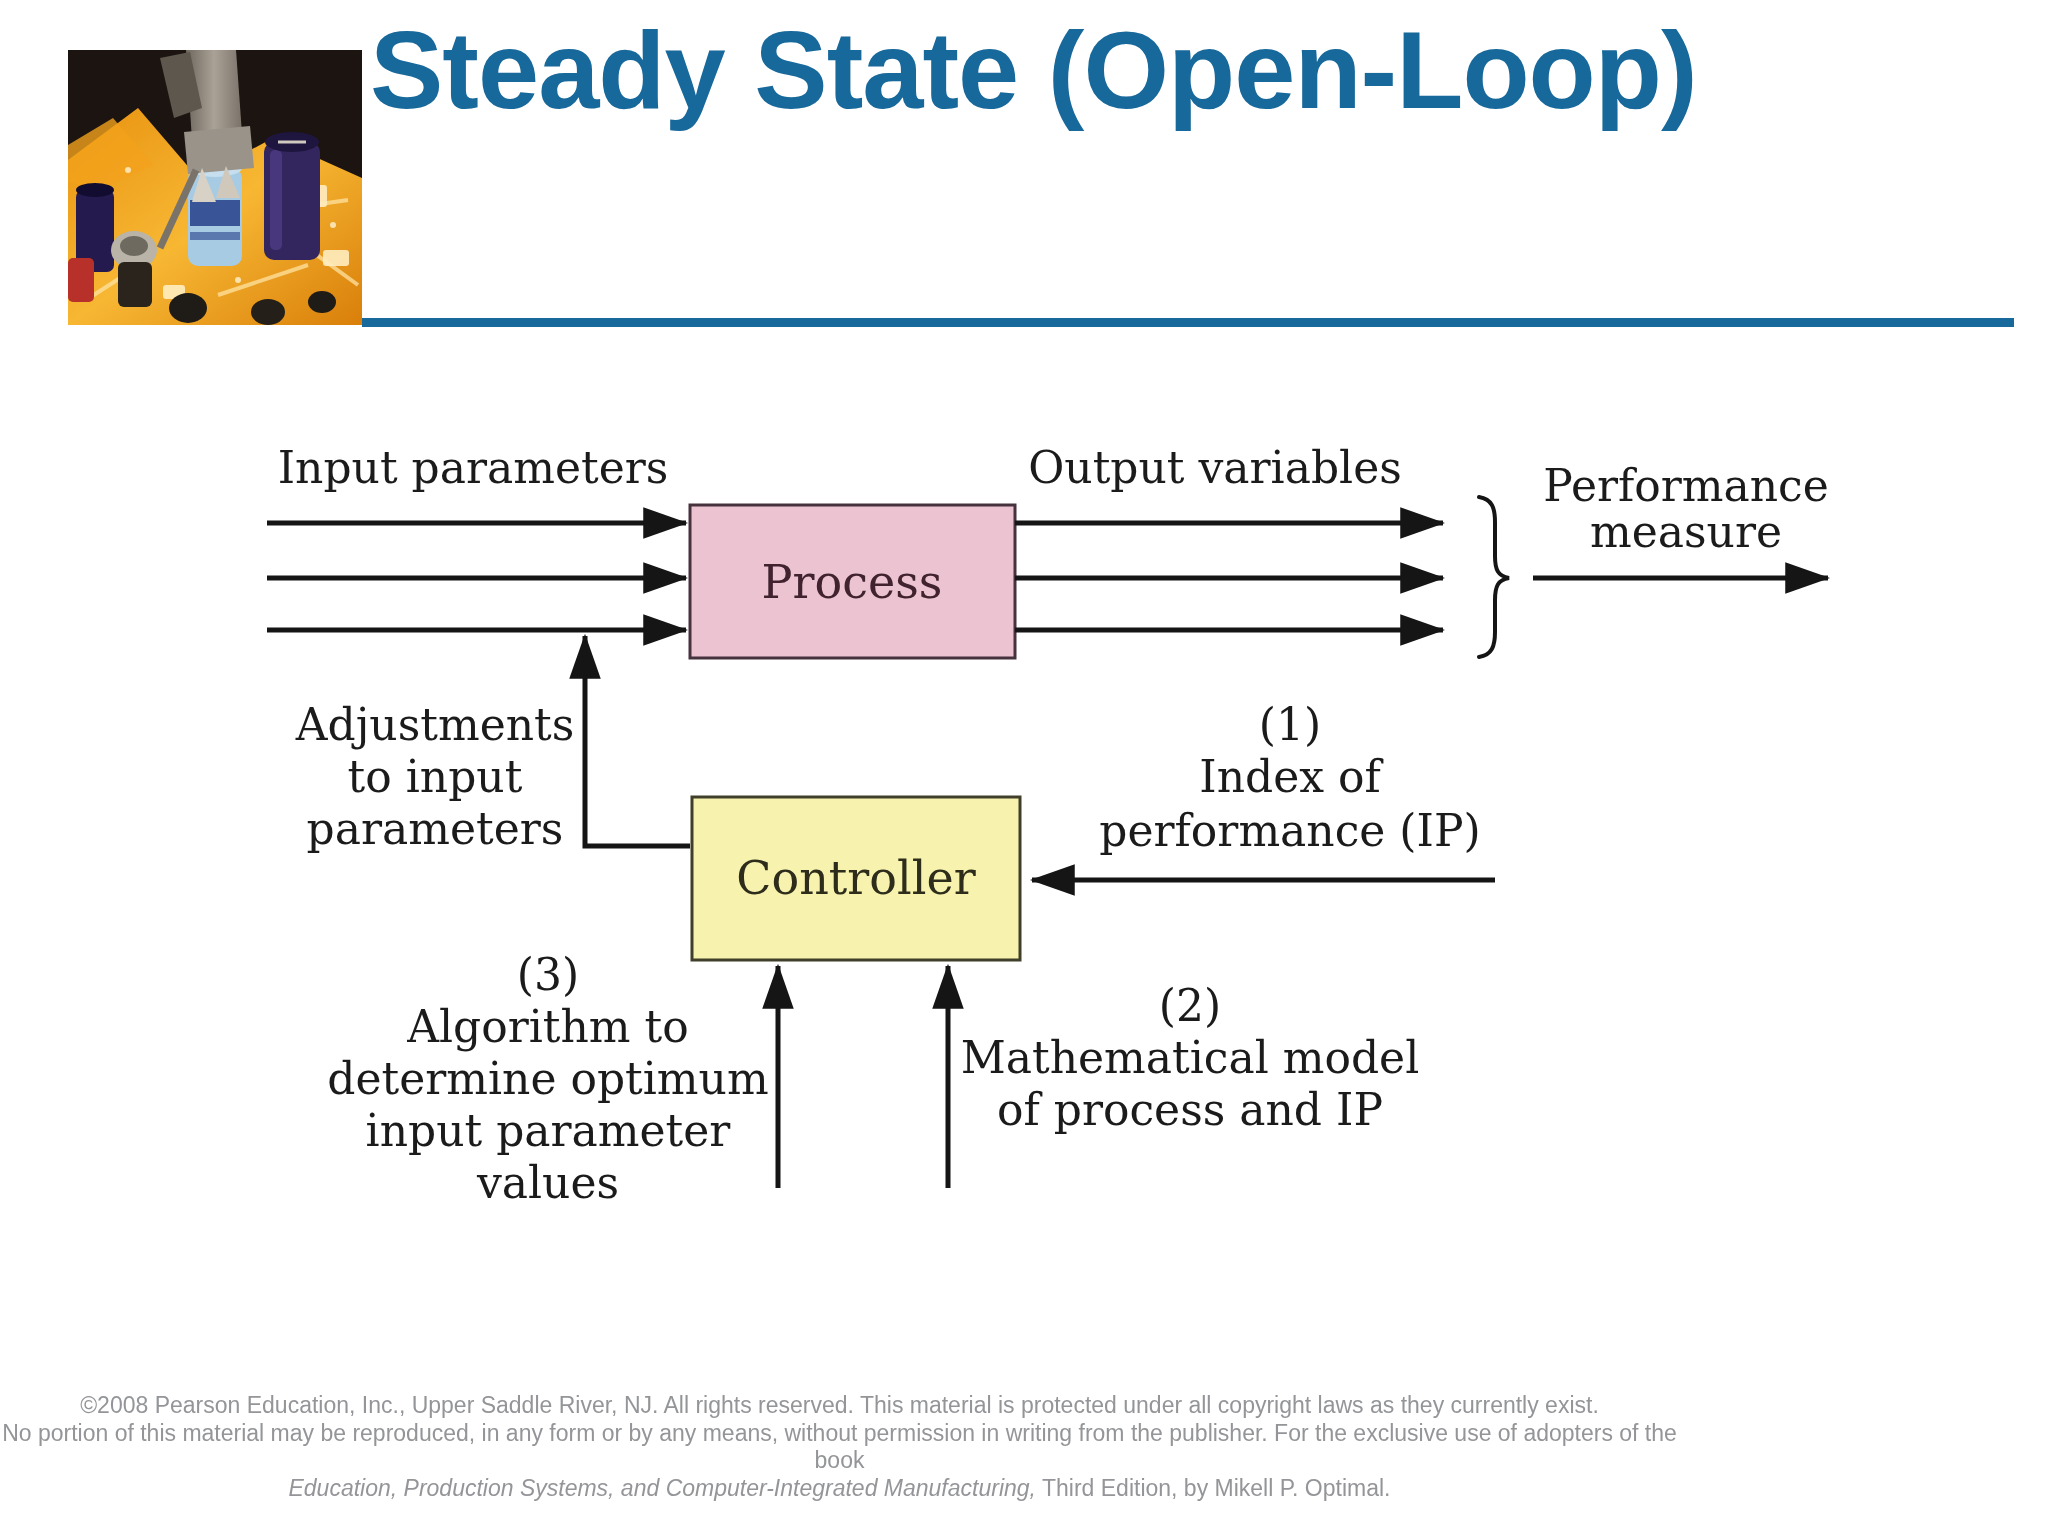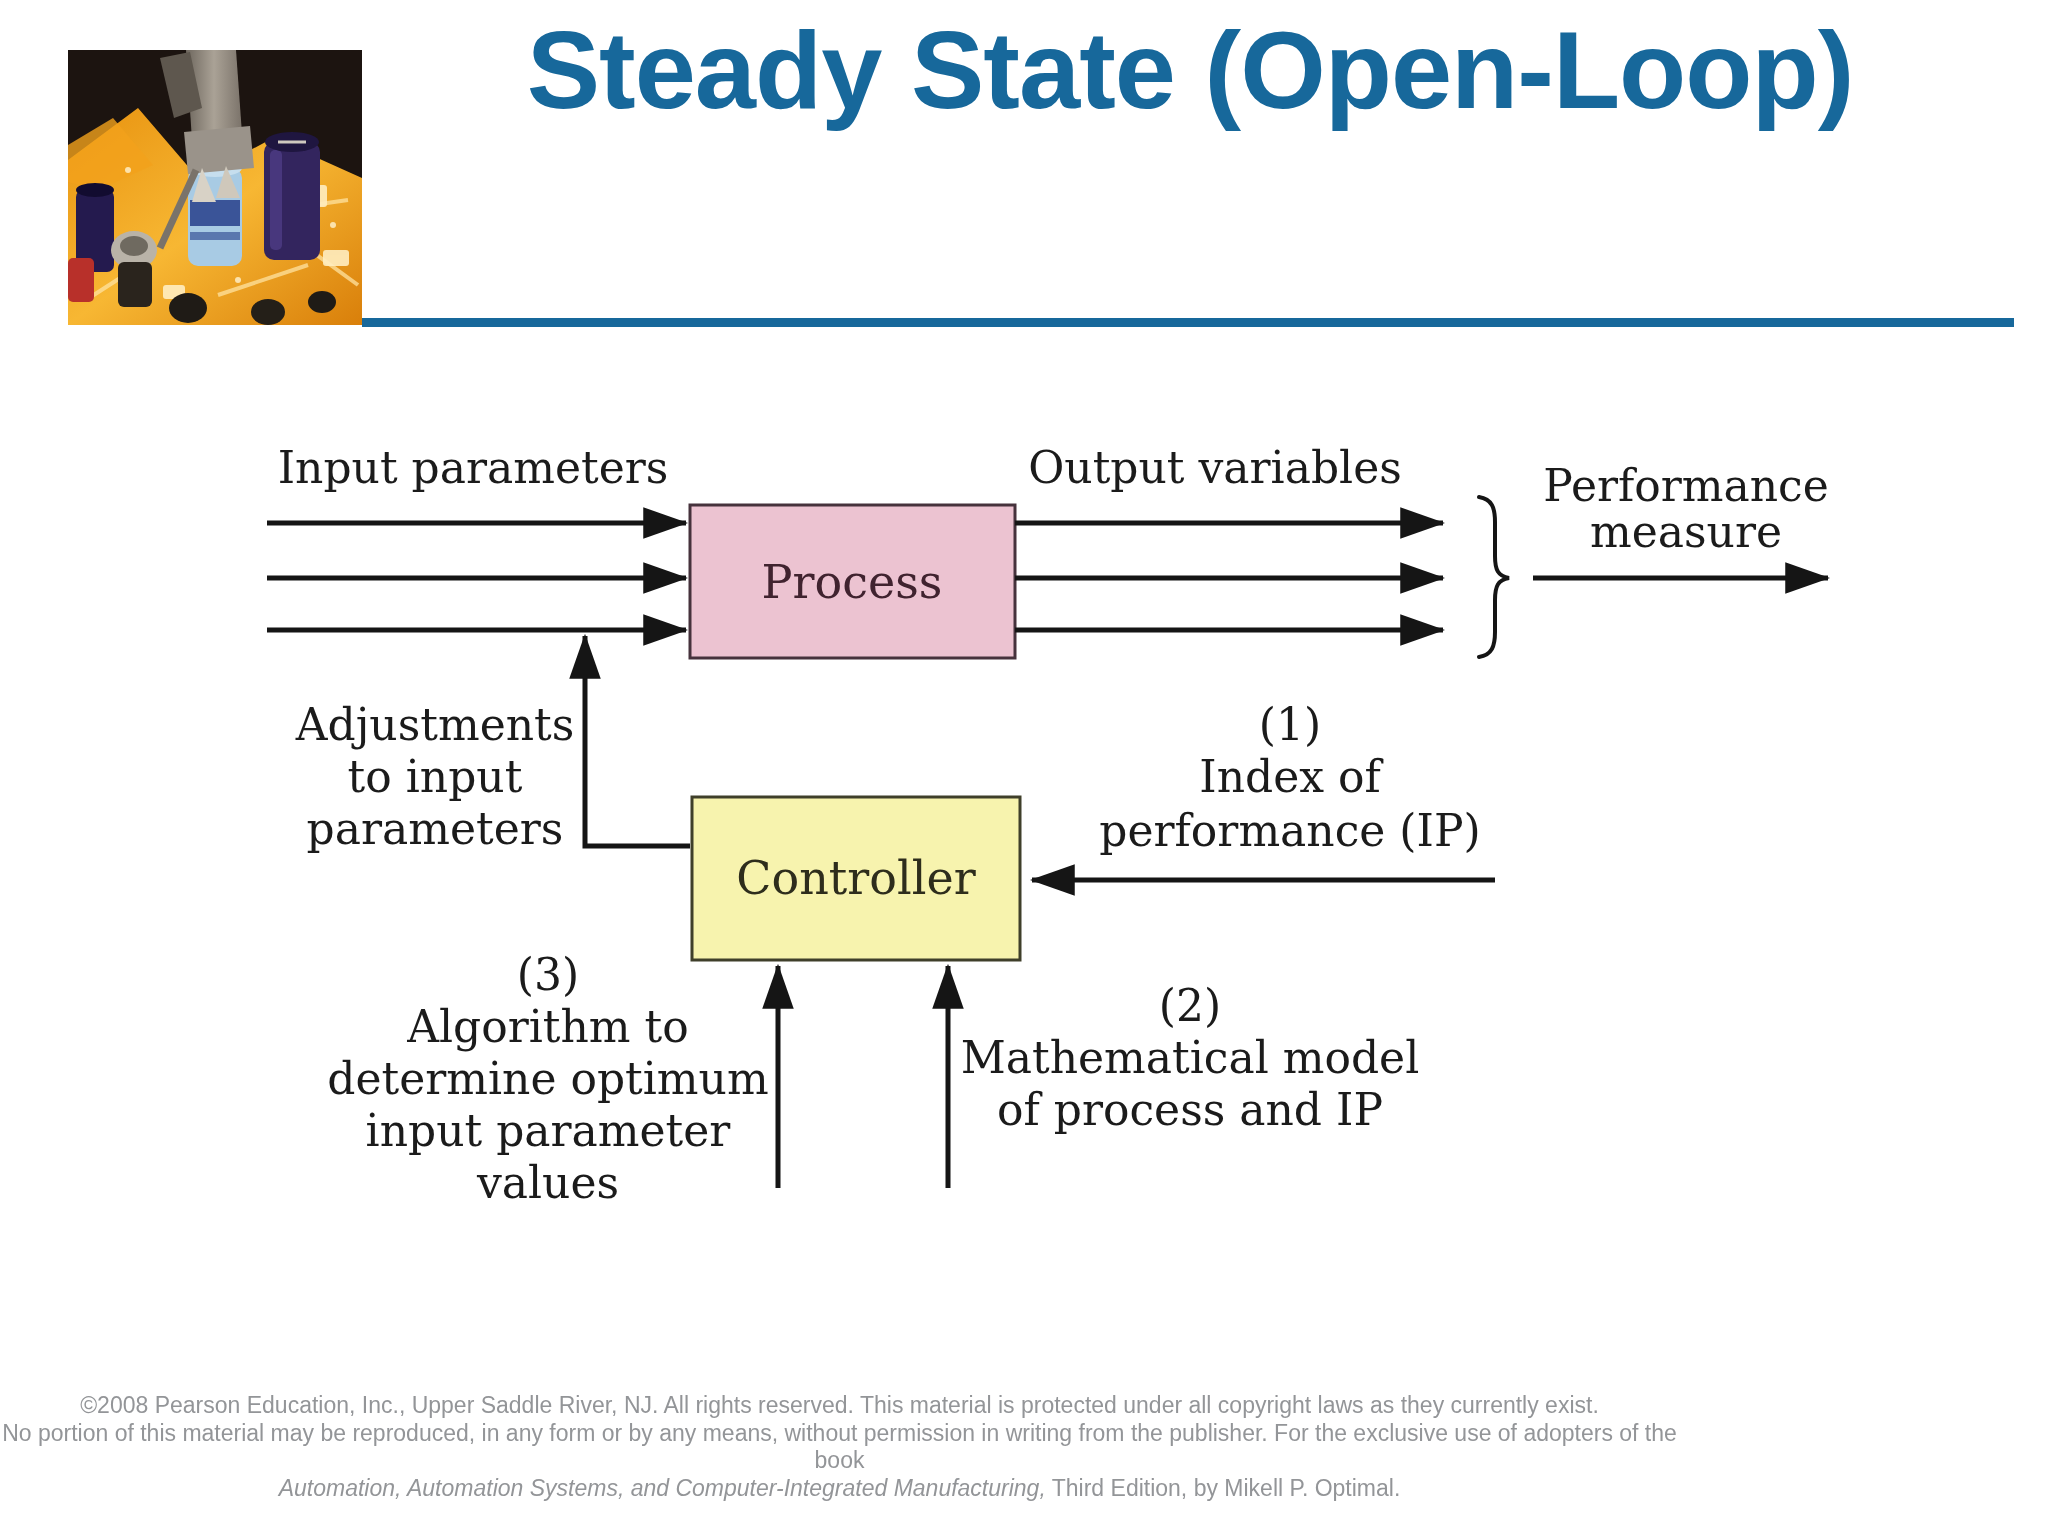--- a/index.html
+++ b/index.html
@@ -1,19 +1,19 @@
 <!DOCTYPE html>
 <html><head>
 <meta charset="utf-8">
 <style>
   html,body{margin:0;padding:0;background:#ffffff;}
   .slide{position:relative;width:2048px;height:1536px;background:#ffffff;overflow:hidden;
          font-family:"Liberation Sans",sans-serif;}
   .photo{position:absolute;left:68px;top:50px;width:294px;height:275px;}
-  .title{position:absolute;left:370px;top:4px;width:1640px;text-align:center;
+  .title{position:absolute;left:370px;top:4px;width:1640px;text-align:left;
          color:#17689b;font-weight:700;font-size:110px;line-height:1.2;letter-spacing:-1px;}
   .rule{position:absolute;left:362px;top:318px;width:1652px;height:9px;background:#17689b;}
   .diagram{position:absolute;left:0;top:0;width:2048px;height:1536px;}
   .dlabel{font-family:"DejaVu Serif",serif;font-size:44px;fill:#1b1b1b;}
   .boxlabel-process{font-family:"DejaVu Serif",serif;font-size:46px;fill:#40232f;}
   .boxlabel-controller{font-family:"DejaVu Serif",serif;font-size:46px;fill:#2e2d1c;}
   .wire{stroke:#151515;stroke-width:5;fill:none;}
   .wire-thin{stroke:#151515;stroke-width:4;fill:none;}
   .footer{position:absolute;left:0;top:1392px;width:1679px;text-align:center;
           font-size:23px;line-height:27.5px;color:#939598;}
@@ -142,16 +142,16 @@
     <text class="dlabel" x="548" y="1198" text-anchor="middle">values</text>
 
     <text class="dlabel" x="1190" y="1021" text-anchor="middle">(2)</text>
     <text class="dlabel" x="1190" y="1073" text-anchor="middle">Mathematical model</text>
     <text class="dlabel" x="1190" y="1125" text-anchor="middle">of process and IP</text>
   </svg>
 
   <div class="footer">
     <div>©2008 Pearson Education, Inc., Upper Saddle River, NJ.  All rights reserved.  This material is protected under all copyright laws as they currently exist.</div>
     <div>No portion of this material may be reproduced, in any form or by any means, without permission in writing from the publisher.  For the exclusive use of adopters of the book</div>
-    <div><span class="it">Automation, Automation Systems, and Computer-Integrated Manufacturing,</span><span> Third Edition, by Mikell P. Optimal.</span></div>
+    <div><span class="it">Education, Production Systems, and Computer-Integrated Manufacturing,</span><span> Third Edition, by Mikell P. Optimal.</span></div>
   </div>
 
 </div>
 
 </body></html>

